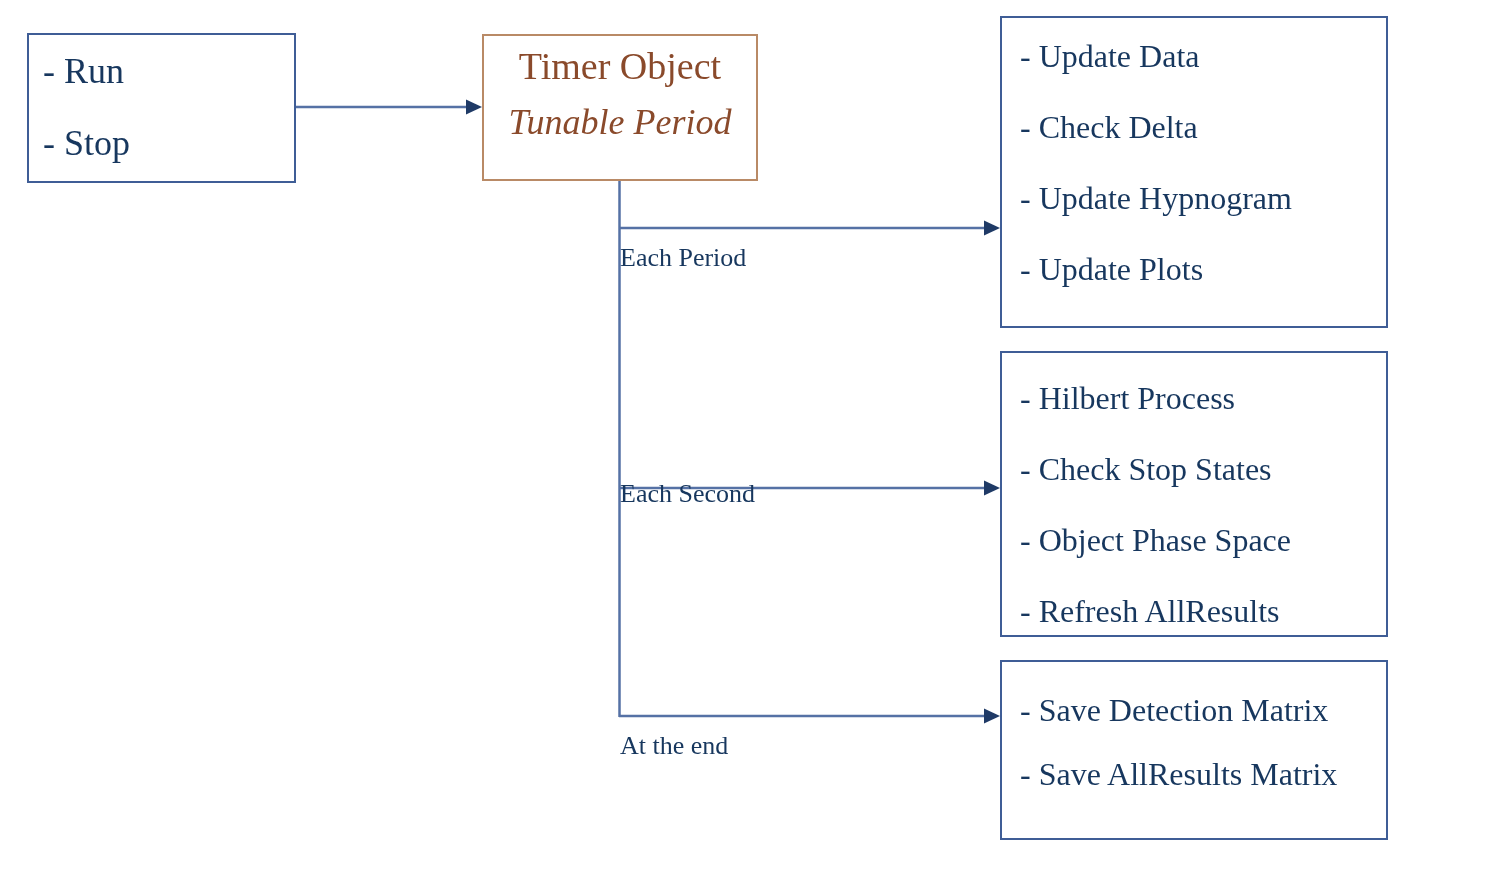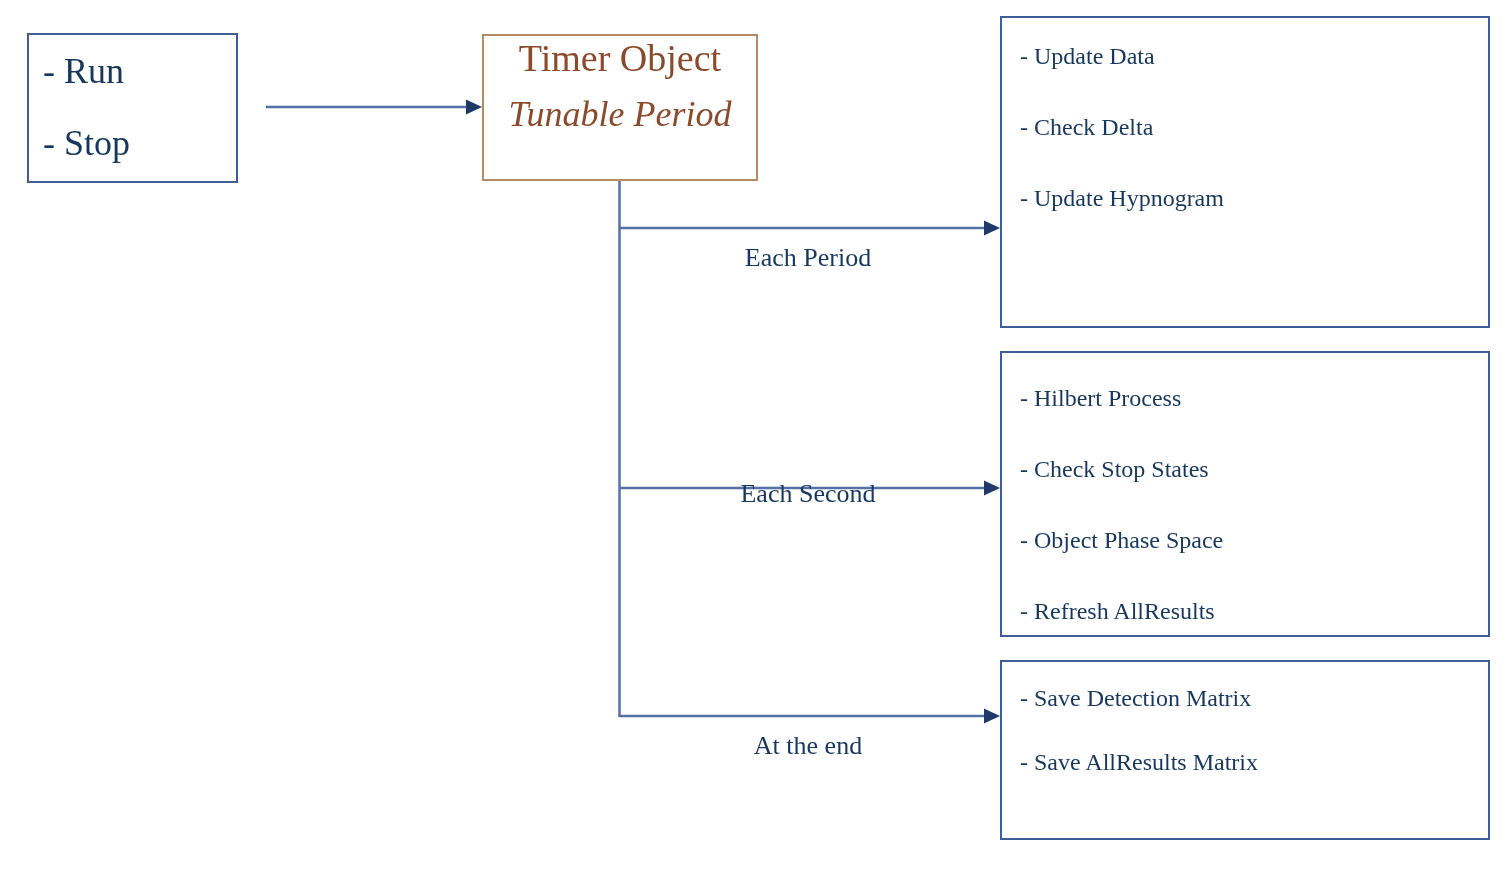--- a/index.html
+++ b/index.html
@@ -25,68 +25,68 @@
   .blue-box {
     border: 2px solid #3f5d96;
     color: #17375e;
   }
   .brown-box {
     border: 2px solid #b98a66;
     color: #8a4a2b;
   }
   .controls-box {
     left: 27px; top: 33px;
-    width: 211px; height: 150px;
+    width: 269px; height: 150px;
     font-size: 36px;
     line-height: 72px;
     padding-left: 14px;
   }
   .timer-box {
     left: 482px; top: 34px;
     width: 276px; height: 147px;
     text-align: center;
   }
   .timer-title {
     font-size: 38px;
     line-height: 44px;
-    margin-top: 0;
+    margin-top: 8px;
   }
   .timer-subtitle {
     font-size: 36px;
     line-height: 32px;
     font-style: italic;
     margin-top: 18px;
   }
   .action-box {
     left: 1000px;
-    width: 490px;
-    font-size: 24px;
+    width: 388px;
+    font-size: 32px;
     padding-left: 18px;
   }
   .action-box-period {
     top: 16px; height: 312px;
     line-height: 71px;
     padding-top: 3px;
   }
   .action-box-second {
     top: 351px; height: 286px;
     line-height: 71px;
     padding-top: 10px;
   }
   .action-box-end {
     top: 660px; height: 180px;
     line-height: 64px;
-    padding-top: 4px;
+    padding-top: 16px;
   }
   .item { white-space: nowrap; }
   .branch-label {
     position: absolute;
     left: 620px;
     width: 376px;
-    text-align: center;
+    text-align: left;
     font-size: 26px;
     line-height: 30px;
     color: #17375e;
   }
   .label-each-period { top: 243px; }
   .label-each-second { top: 479px; }
   .label-at-end     { top: 731px; }
 </style>
 </head>
 <body>
@@ -121,20 +121,21 @@
   </div>
 
   <div class="branch-label label-each-period">Each Period</div>
   <div class="branch-label label-each-second">Each Second</div>
   <div class="branch-label label-at-end">At the end</div>
 
   <div class="box blue-box action-box action-box-period">
     <div class="item">- Update Data</div>
     <div class="item">- Check Delta</div>
     <div class="item">- Update Hypnogram</div>
+    <div class="item">- Update Plots</div>
   </div>
 
   <div class="box blue-box action-box action-box-second">
     <div class="item">- Hilbert Process</div>
     <div class="item">- Check Stop States</div>
     <div class="item">- Object Phase Space</div>
     <div class="item">- Refresh AllResults</div>
   </div>
 
   <div class="box blue-box action-box action-box-end">

